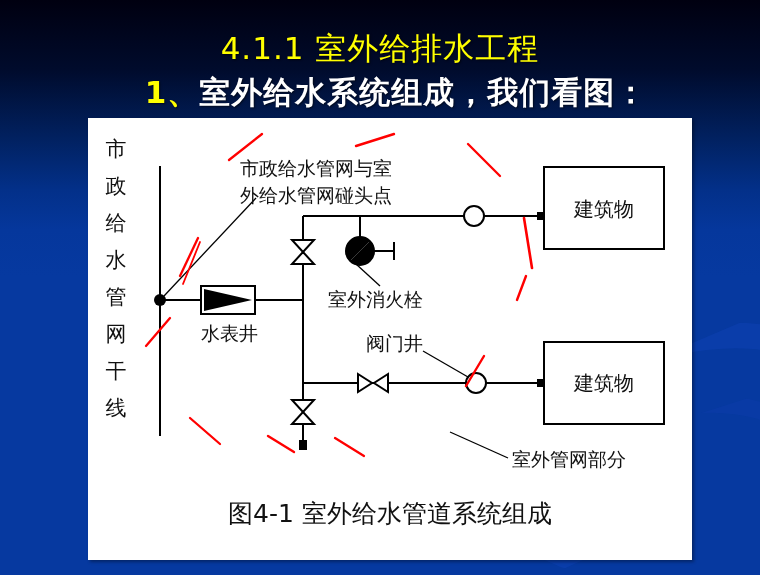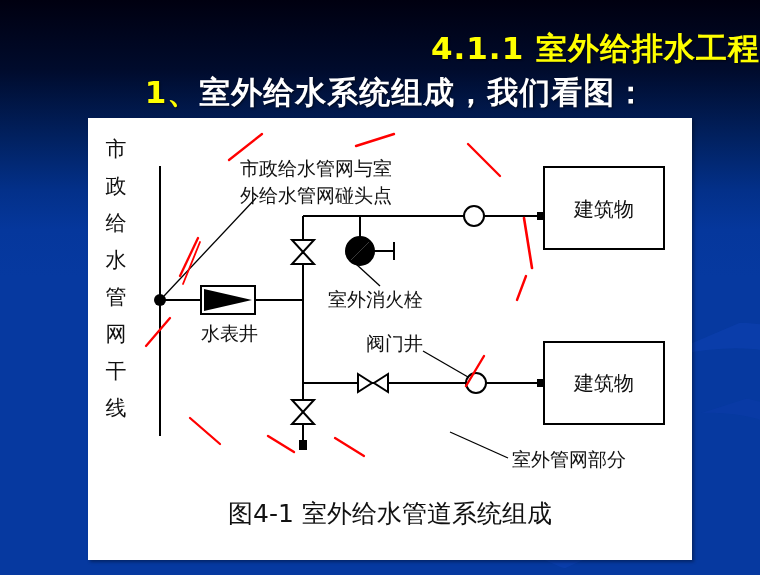--- a/index.html
+++ b/index.html
@@ -51,24 +51,24 @@
     opacity: 0.8;
     transform: rotate(-10deg);
     clip-path: polygon(0% 30%, 100% 4%, 100% 58%, 0% 92%);
   }
 
   .title-line {
     position: absolute;
     left: 0;
     top: 28px;
     width: 760px;
-    text-align: right;
+    text-align: center;
     color: #ffff00;
     font-size: 31px;
-    font-weight: bold;
+    font-weight: normal;
     letter-spacing: 1px;
     font-family: "DejaVu Sans", "Liberation Sans", sans-serif;
     text-shadow: 1px 1px 2px rgba(0,0,0,0.6);
   }
   .subtitle-line {
     position: absolute;
     left: 0;
     top: 72px;
     width: 760px;
     text-align: center;

